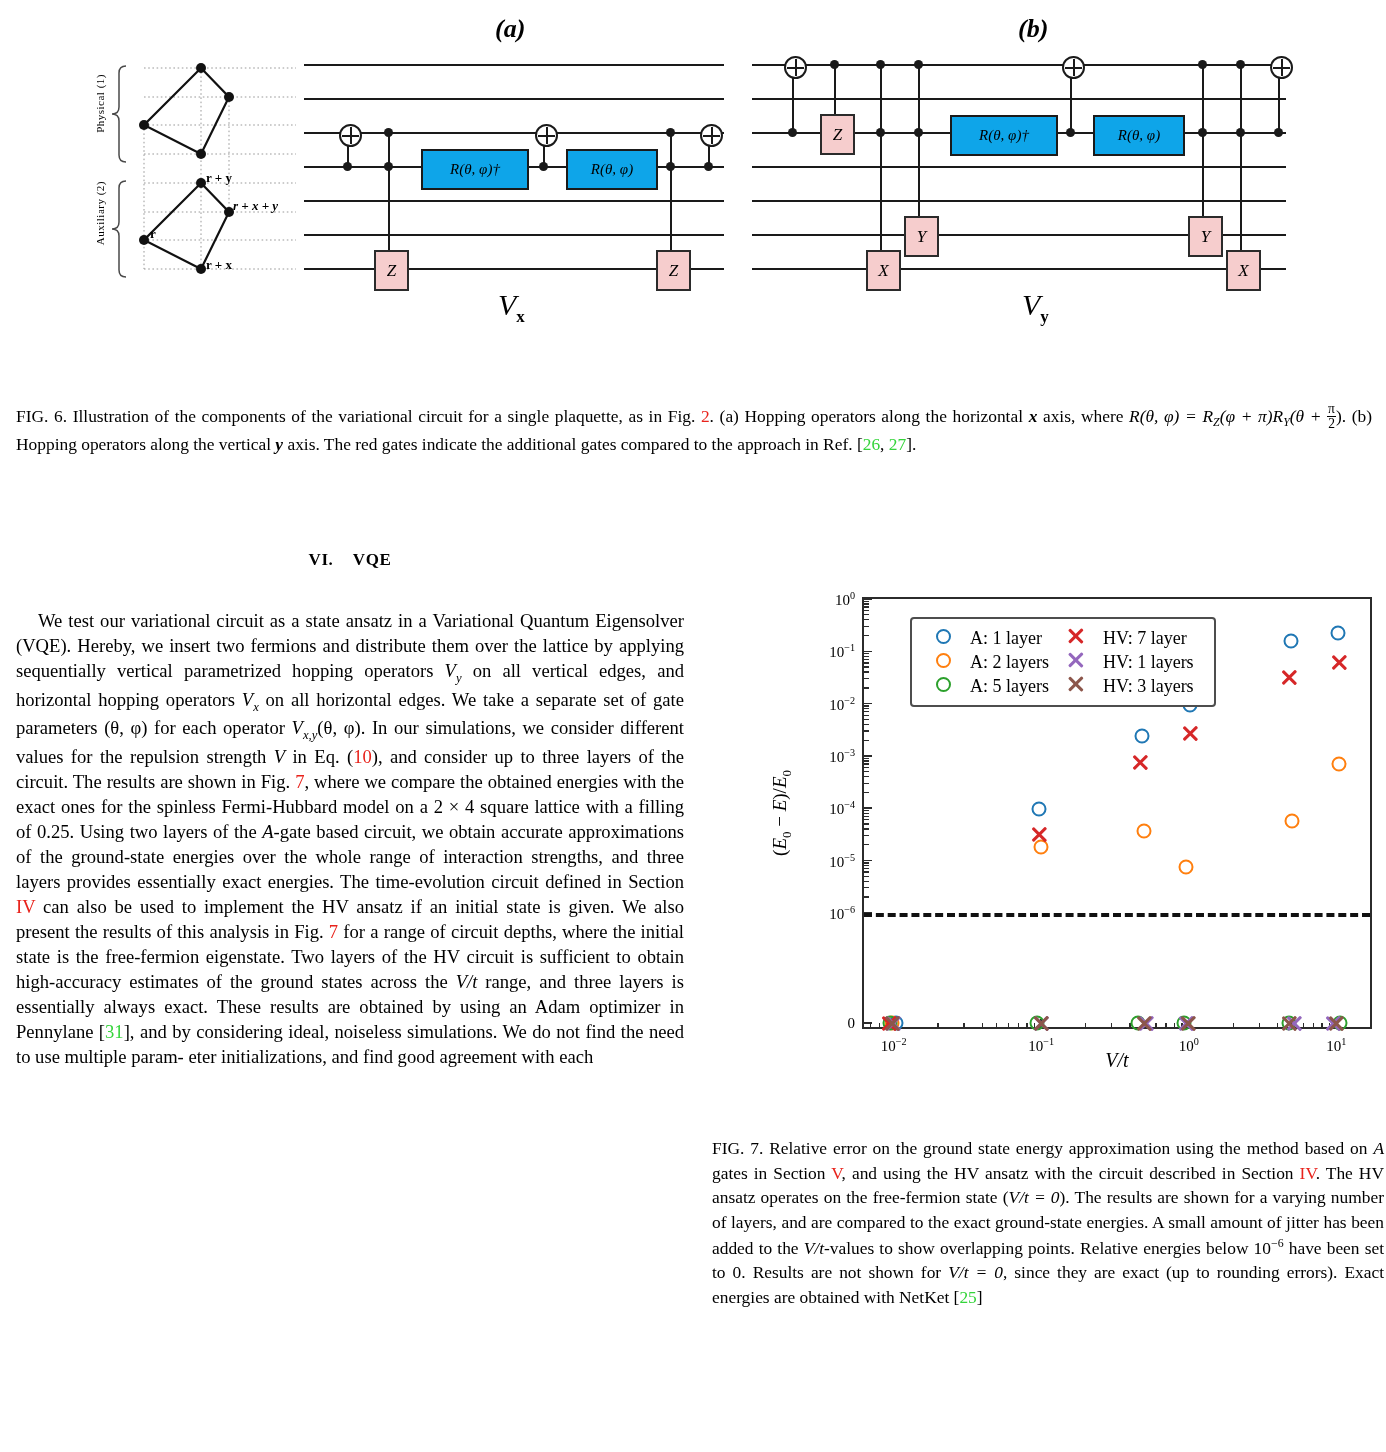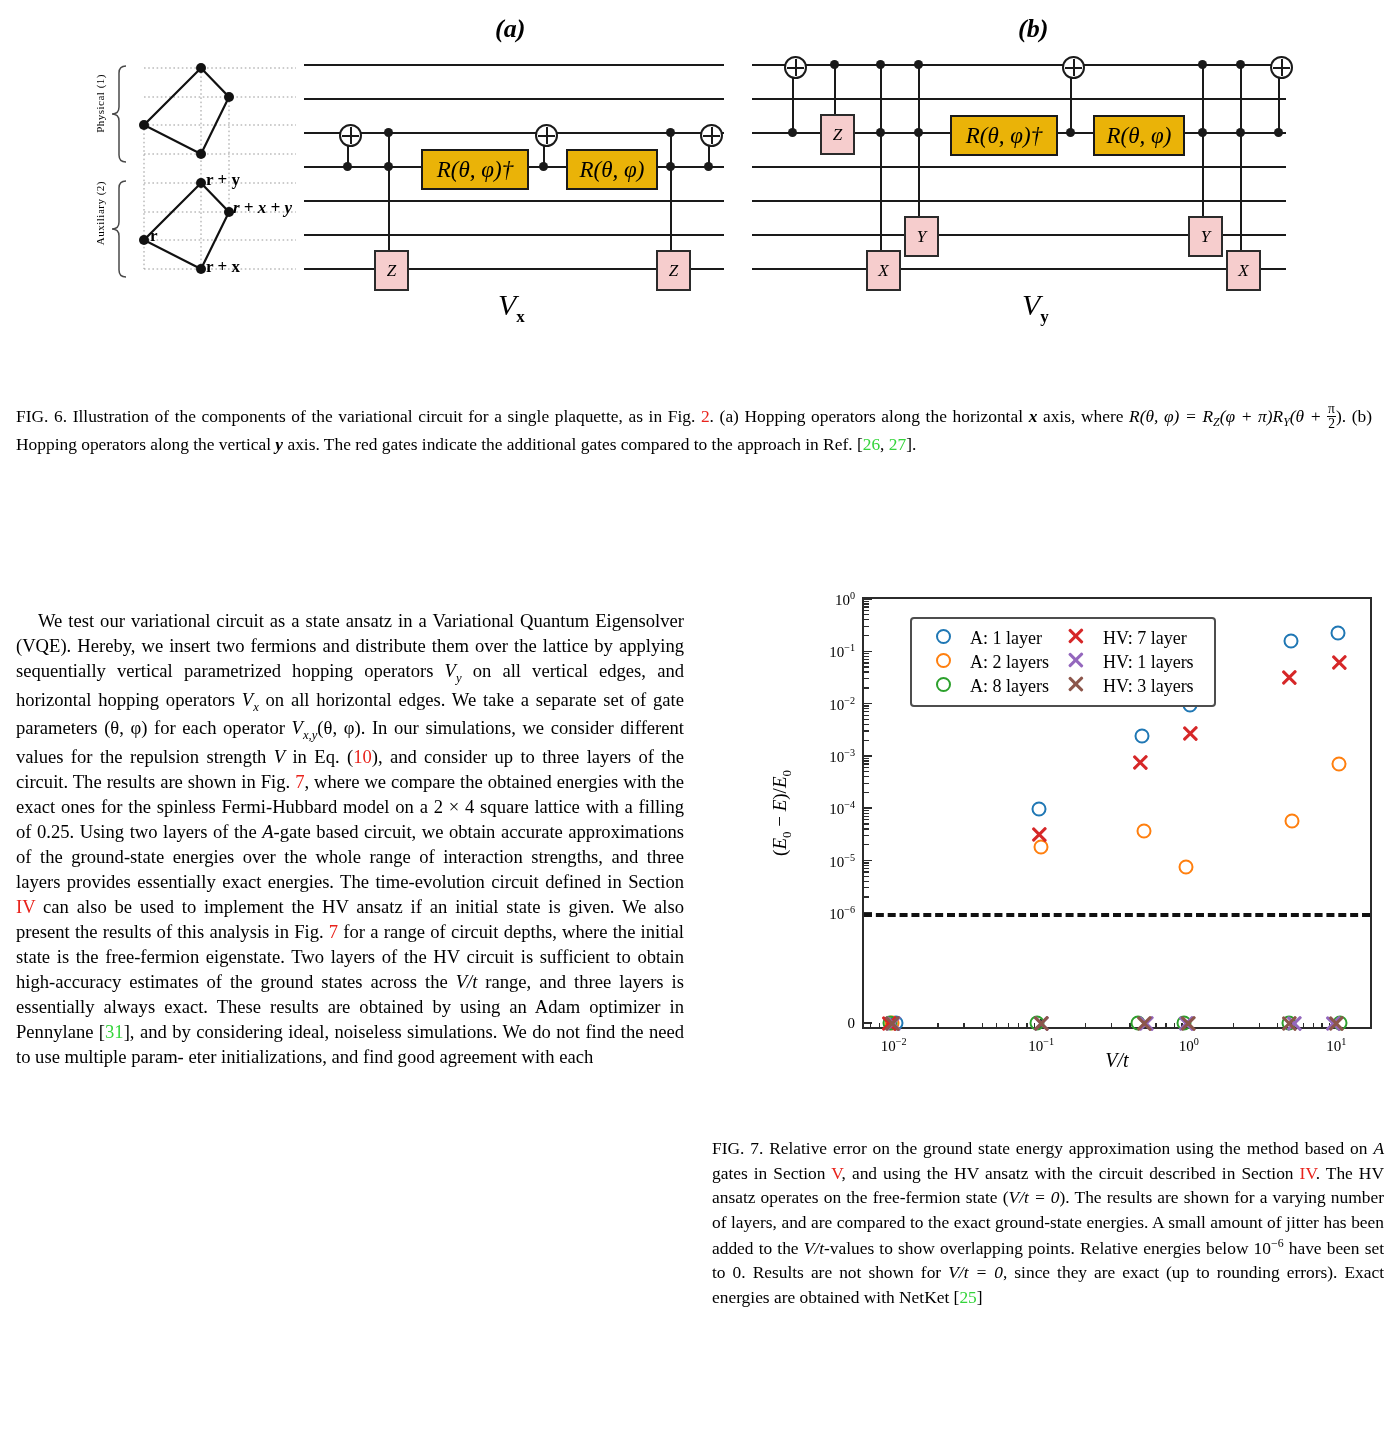--- a/index.html
+++ b/index.html
@@ -15,35 +15,35 @@
   .panel-label{position:absolute;font-size:26px;font-style:italic;font-weight:bold;
     font-family:"Liberation Serif",serif;}
   .vlabel{position:absolute;font-size:30px;font-style:italic;
     font-family:"Liberation Serif",serif;}
   .vlabel sub{font-size:17px;font-weight:bold;font-style:normal;}
 
   .lattice{position:absolute;left:96px;top:52px;width:220px;height:240px;}
   .brace{position:absolute;font-size:11px;letter-spacing:.5px;
      writing-mode:vertical-rl;transform:rotate(180deg);
      font-family:"Liberation Serif",serif;white-space:nowrap;}
-  .ltag{position:absolute;font-size:17px;font-weight:bold;white-space:nowrap;
+  .ltag{position:absolute;font-size:13px;font-weight:bold;white-space:nowrap;
      font-family:"Liberation Serif",serif;}
 
   .circ{position:absolute;}
   .wire{position:absolute;height:2px;background:#1a1a1a;}
   .vlink{position:absolute;width:2px;background:#1a1a1a;}
   .dot{position:absolute;width:9px;height:9px;border-radius:50%;background:#1a1a1a;}
   .xor{position:absolute;width:19px;height:19px;border:2px solid #1a1a1a;border-radius:50%;
        background:#fff;}
   .xor:before,.xor:after{content:"";position:absolute;background:#1a1a1a;}
   .xor:before{left:50%;top:1px;width:2px;height:17px;margin-left:-1px;}
   .xor:after{top:50%;left:1px;height:2px;width:17px;margin-top:-1px;}
-  .gbox{position:absolute;border:2px solid #1a1a1a;background:#eab308;
+  .gbox{position:absolute;border:2px solid #1a1a1a;background:#0ea5e9;
         display:flex;align-items:center;justify-content:center;
-        font-size:23px;font-style:italic;font-family:"Liberation Serif",serif;white-space:nowrap;}
+        font-size:15px;font-style:italic;font-family:"Liberation Serif",serif;white-space:nowrap;}
   .pbox{position:absolute;border:2px solid #2b2b2b;background:#f6cdcd;
         display:flex;align-items:center;justify-content:center;
         font-size:17px;font-style:italic;font-family:"Liberation Serif",serif;}
 
   
   .caption{position:absolute;font-size:17.4px;line-height:1.42;text-align:justify;
      font-family:"Liberation Serif",serif;}
   .red{color:#e8231c;}
   .grn{color:#34d43a;}
   .sec-head{position:absolute;text-align:center;font-weight:bold;font-size:17px;
@@ -250,20 +250,24 @@
     </div>
     <div class="vlabel" style="left:1022px;top:288px;">
       <span>V</span><sub>y</sub>
     </div>
   </div>
 
   <div class="caption" style="left:16px;top:402px;width:1356px;">
     <span>FIG. 6. Illustration of the components of the variational circuit for a single plaquette, as in Fig. </span><span class="red">2</span><span>. (a) Hopping operators along the horizontal </span><b><i>x</i></b><span> axis, where </span><i>R(θ, φ) = R</i><i><sub>Z</sub></i><i>(φ + π)R</i><i><sub>Y</sub></i><i>(θ + </i><span class="frac"><span class="num">π</span><span>2</span></span><span>). (b) Hopping operators along the vertical </span><b><i>y</i></b><span> axis. The red gates indicate the additional gates compared to the approach in Ref. [</span><span class="grn">26</span><span>, </span><span class="grn">27</span><span>].</span>
   </div>
 
+  <div class="sec-head" style="left:16px;top:550px;width:668px;">
+    <span>VI.</span>
+    &nbsp;&nbsp;&nbsp;<span>VQE</span>
+  </div>
 
   <div class="col" style="left:16px;top:608px;width:668px;">
     <p><span>We test our variational circuit as a state ansatz in a Variational Quantum Eigensolver (VQE). Hereby, we insert two fermions and distribute them over the lattice by applying sequentially vertical parametrized hopping operators </span><i>V</i><i><sub>y</sub></i><span> on all vertical edges, and horizontal hopping operators </span><i>V</i><i><sub>x</sub></i><span> on all horizontal edges. We take a separate set of gate parameters (θ, φ) for each operator </span><i>V</i><i><sub>x,y</sub></i><span>(θ, φ). In our simulations, we consider different values for the repulsion strength </span><i>V</i><span> in Eq. (</span><span class="red">10</span><span>), and consider up to three layers of the circuit. The results are shown in Fig. </span><span class="red">7</span><span>, where we compare the obtained energies with the exact ones for the spinless Fermi-Hubbard model on a 2 × 4 square lattice with a filling of 0.25. Using two layers of the </span><i>A</i><span>-gate based circuit, we obtain accurate approximations of the ground-state energies over the whole range of interaction strengths, and three layers provides essentially exact energies. The time-evolution circuit defined in Section </span><span class="red">IV</span><span> can also be used to implement the HV ansatz if an initial state is given. We also present the results of this analysis in Fig. </span><span class="red">7</span><span> for a range of circuit depths, where the initial state is the free-fermion eigenstate. Two layers of the HV circuit is sufficient to obtain high-accuracy estimates of the ground states across the </span><i>V/t</i><span> range, and three layers is essentially always exact. These results are obtained by using an Adam optimizer in Pennylane [</span><span class="grn">31</span><span>], and by considering ideal, noiseless simulations. We do not find the need to use multiple param-</span>
        <span>eter initializations, and find good agreement with each</span></p>
   </div>
 
   <div id="fig7">
     <div id="ylabel">
       (<i>E</i><sub>0</sub> − <i>E</i>)/<i>E</i><sub>0</sub>
     </div>
@@ -419,21 +423,21 @@
             <td>HV: 7 layer</td>
           </tr>
           <tr>
             <td class="mc"><span class="lmk o" style="color:#ff7f0e"></span></td>
             <td>A: 2 layers</td>
             <td class="mc"><span class="lmk x" style="color:#9467bd"></span></td>
             <td>HV: 1 layers</td>
           </tr>
           <tr>
             <td class="mc"><span class="lmk o" style="color:#2ca02c"></span></td>
-            <td>A: 8 layers</td>
+            <td>A: 5 layers</td>
             <td class="mc"><span class="lmk x" style="color:#8c564b"></span></td>
             <td>HV: 3 layers</td>
           </tr>
         </tbody>
           </table>
       </div>
     </div>
     <div id="xlabel">V/t</div>
   </div>
 

